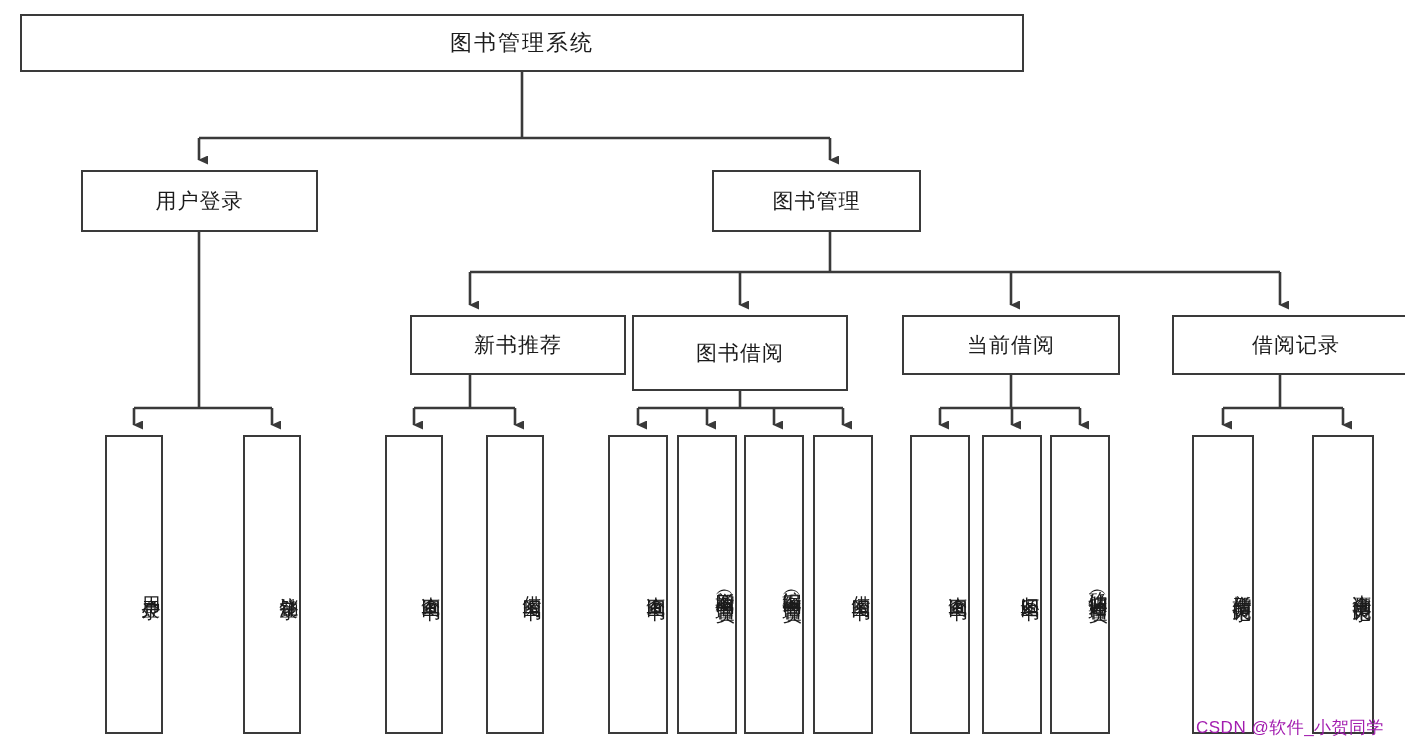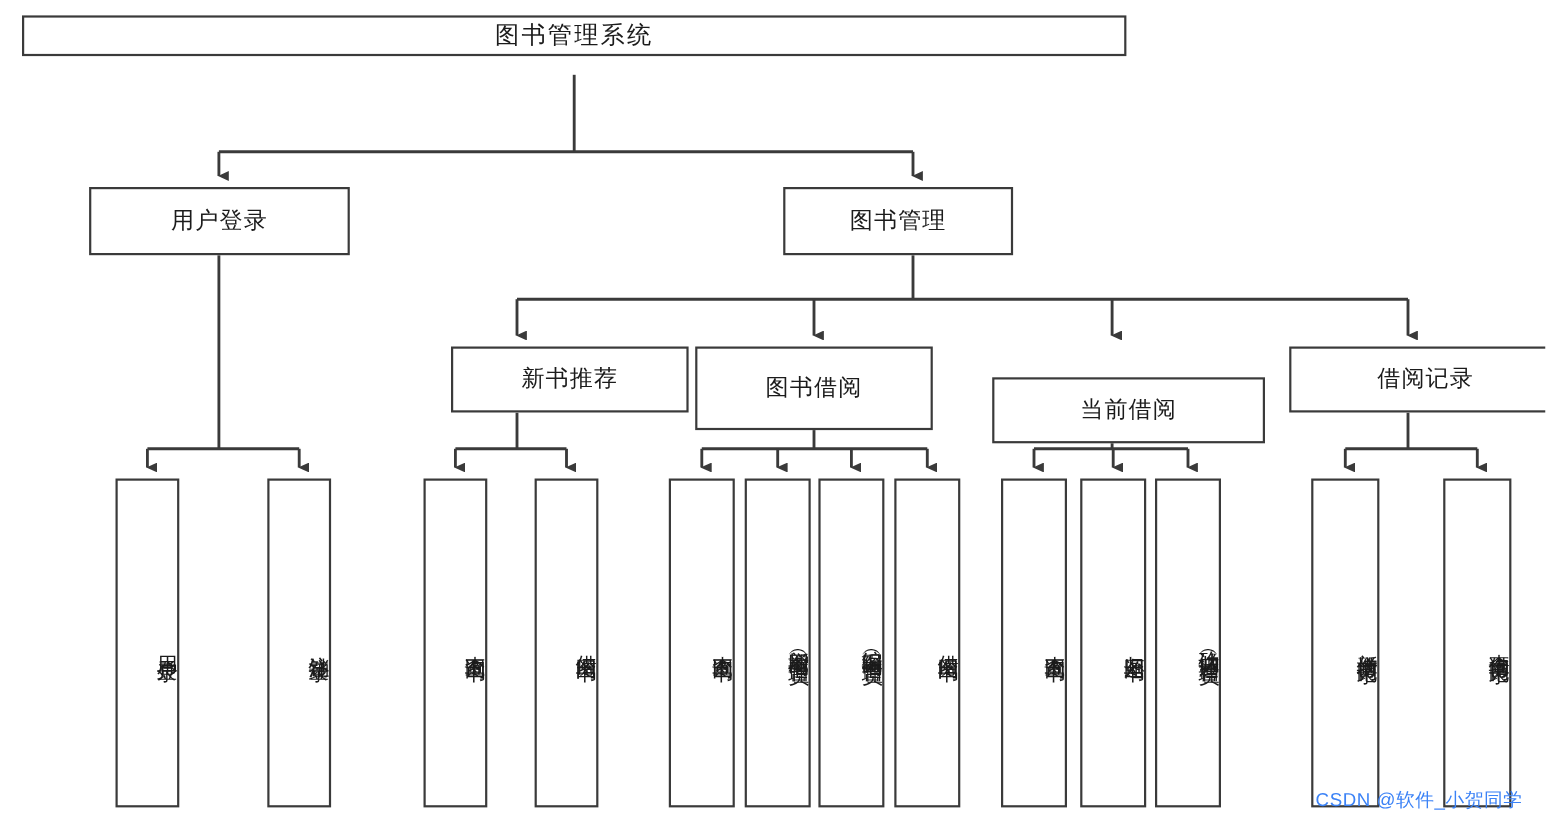--- a/index.html
+++ b/index.html
@@ -54,21 +54,21 @@
     line-height:1.05;
   }
   .node.v > .vlabel{
     writing-mode:vertical-rl;
     text-orientation:upright;
     display:block;
   }
   .watermark{
     position:absolute;
     font-size:17px;
-    color:#3b82f6;
+    color:#a21caf;
     letter-spacing:0.5px;
     white-space:nowrap;
     z-index:5;
     font-family:"Liberation Sans","DejaVu Sans",sans-serif;
     text-align:center;
   }
 </style>
 </head>
 <body>
 
@@ -129,28 +129,28 @@
     </g>
 
     <g stroke="#3a3a3a" stroke-width="2.6" fill="none">
       <path d="M1280,375 L1280,408"></path>
       <path d="M1223,408 L1343,408"></path>
       <path d="M1223,408 L1223,425" marker-end="url(#arrowhead)"></path>
       <path d="M1343,408 L1343,425" marker-end="url(#arrowhead)"></path>
     </g>
   </svg>
 
-  <div class="node h root" style="left:20px;top:14px;width:1004px;height:37px;">图书管理系统</div>
+  <div class="node h root" style="left:20px;top:14px;width:1004px;height:58px;">图书管理系统</div>
 
   <div class="node h" style="left:81px;top:170px;width:237px;height:62px;">用户登录</div>
   <div class="node h" style="left:712px;top:170px;width:209px;height:62px;">图书管理</div>
 
   <div class="node h" style="left:362px;top:315px;width:216px;height:60px;margin-left:48px;">新书推荐</div>
   <div class="node h" style="left:632px;top:315px;width:216px;height:76px;">图书借阅</div>
-  <div class="node h" style="left:902px;top:315px;width:248px;height:60px;margin-top:28px;">当前借阅</div>
+  <div class="node h" style="left:902px;top:315px;width:218px;height:60px;">当前借阅</div>
   <div class="node h" style="left:1172px;top:315px;width:248px;height:60px;">借阅记录</div>
 
   <div class="node v" style="left:105px;top:435px;width:58px;height:299px;">
     <span class="vlabel">用户登录</span>
   </div>
   <div class="node v" style="left:243px;top:435px;width:58px;height:299px;">
     <span class="vlabel">注销登录</span>
   </div>
 
   <div class="node v" style="left:385px;top:435px;width:58px;height:299px;">

